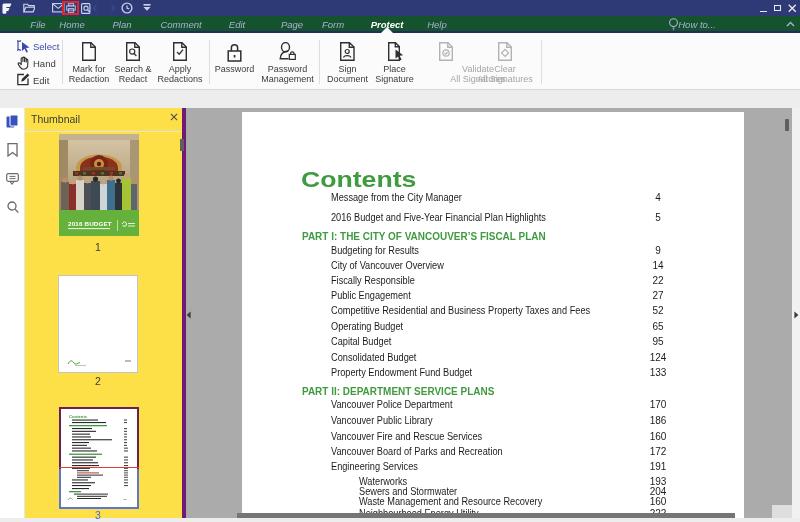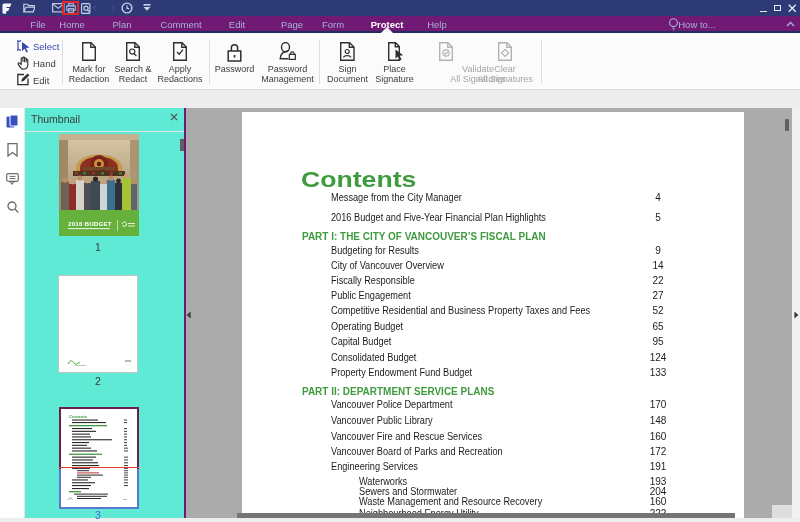--- a/index.html
+++ b/index.html
@@ -1,42 +1,42 @@
 <!DOCTYPE html>
 <html><head>
 <meta charset="utf-8">
 <style>
   html,body{margin:0;padding:0;}
   #app{position:relative;width:800px;height:522px;overflow:hidden;
        font-family:"Liberation Sans",sans-serif;background:#ededed;}
   .abs{position:absolute;}
   
   #titlebar{left:0;top:0;width:800px;height:16px;background:#2e3a76;}
-  #menubar{left:0;top:16px;width:800px;height:17px;background:#701a75;}
+  #menubar{left:0;top:16px;width:800px;height:17px;background:#14532d;font-style:italic;}
   #menubar .mline{position:absolute;left:0;bottom:0;width:800px;height:2px;background:#222c5e;}
   .mitem{position:absolute;top:3px;transform:translateX(-50%);font-size:9.5px;color:#a9b2d4;white-space:nowrap;}
   .mitem.active{color:#ffffff;font-weight:bold;}
   #notch{position:absolute;left:381px;top:11px;width:0;height:0;
          border-left:6px solid transparent;border-right:6px solid transparent;
          border-bottom:6px solid #fbfbfc;}
   
   #toolbar{left:0;top:33px;width:800px;height:57px;background:#fbfbfc;border-bottom:1px solid #d8d8d8;box-sizing:border-box;}
   .vsep{position:absolute;top:7px;width:1px;height:44px;background:#dedede;}
   .ltool{position:absolute;left:33px;font-size:9.5px;color:#3c3c3c;white-space:nowrap;}
   .tbtn{position:absolute;transform:translateX(-50%);text-align:center;font-size:9px;color:#3c3c3c;line-height:10px;white-space:nowrap;}
   .tbtn.dis{color:#a6a6a6;}
   
   #tabbar{left:0;top:90px;width:800px;height:18px;background:#e7e7e7;border-bottom:0.5px solid #cfcfcf;box-sizing:border-box;}
   #homebtn{position:absolute;left:0;top:0;width:44px;height:19px;background:#2e3a76;}
   #doctab{position:absolute;left:44px;top:0;width:132px;height:18px;background:#ffffff;}
   #doctab span{position:absolute;left:9px;top:4px;font-size:9.5px;color:#4a4a4a;white-space:nowrap;}
   
   #leftrail{left:0;top:108px;width:25px;height:410px;background:#ffffff;border-right:1px solid #e7e7e7;box-sizing:border-box;}
   
-  #thumbpanel{left:25px;top:108px;width:161px;height:410px;background:#5eead4;border-right:2px solid #701a75;box-sizing:border-box;text-align:right;}
+  #thumbpanel{left:25px;top:108px;width:161px;height:410px;background:#fde047;border-right:4px solid #701a75;box-sizing:border-box;text-align:right;}
   #thead{position:absolute;left:0;top:0;width:100%;height:23px;border-bottom:1px solid #e4e4e4;}
   #thead .tt{position:absolute;left:6px;top:5px;font-size:10.5px;color:#3a3a3a;}
   .pnum{position:absolute;transform:translateX(-50%);font-size:10.5px;color:#3a3a3a;}
   
   #mainarea{left:186px;top:108px;width:606px;height:410px;background:#ababab;}
   #rightstrip{left:792px;top:108px;width:8px;height:410px;background:#f1f1f1;}
   #page{position:absolute;left:55.5px;top:3.5px;width:502.5px;height:406.5px;background:#ffffff;}
   .toc{position:absolute;font-size:10px;color:#1c1c1c;white-space:nowrap;transform:translateY(-50%) scaleX(0.92);transform-origin:left center;}
   .tocg{position:absolute;font-size:10.5px;font-weight:bold;color:#3f9b3f;white-space:nowrap;transform:translateY(-50%) scaleX(0.95);transform-origin:left center;}
   .tocn{position:absolute;font-size:10px;color:#1c1c1c;transform:translate(-50%,-50%);letter-spacing:-0.1px;}
@@ -414,21 +414,21 @@
       <div class="toc" style="left:89px;top:229.7px;">Capital Budget</div>
         <div class="tocn" style="left:416.5px;top:229.7px;">95</div>
       <div class="toc" style="left:89px;top:245px;">Consolidated Budget</div>
         <div class="tocn" style="left:416.5px;top:245px;">124</div>
       <div class="toc" style="left:89px;top:260.3px;">Property Endowment Fund Budget</div>
         <div class="tocn" style="left:416.5px;top:260.3px;">133</div>
       <div class="tocg" style="left:60px;top:279px;">PART II: DEPARTMENT SERVICE PLANS</div>
       <div class="toc" style="left:89px;top:292.9px;">Vancouver Police Department</div>
         <div class="tocn" style="left:416.5px;top:292.9px;">170</div>
       <div class="toc" style="left:89px;top:308.8px;">Vancouver Public Library</div>
-        <div class="tocn" style="left:416.5px;top:308.8px;">148</div>
+        <div class="tocn" style="left:416.5px;top:308.8px;">186</div>
       <div class="toc" style="left:89px;top:324.1px;">Vancouver Fire and Rescue Services</div>
         <div class="tocn" style="left:416.5px;top:324.1px;">160</div>
       <div class="toc" style="left:89px;top:339.3px;">Vancouver Board of Parks and Recreation</div>
         <div class="tocn" style="left:416.5px;top:339.3px;">172</div>
       <div class="toc" style="left:89px;top:354.6px;">Engineering Services</div>
         <div class="tocn" style="left:416.5px;top:354.6px;">191</div>
       <div class="toc" style="left:117.5px;top:369.9px;">Waterworks</div>
         <div class="tocn" style="left:416.5px;top:369.9px;">193</div>
       <div class="toc" style="left:117.5px;top:379.6px;">Sewers and Stormwater</div>
         <div class="tocn" style="left:416.5px;top:379.6px;">204</div>

